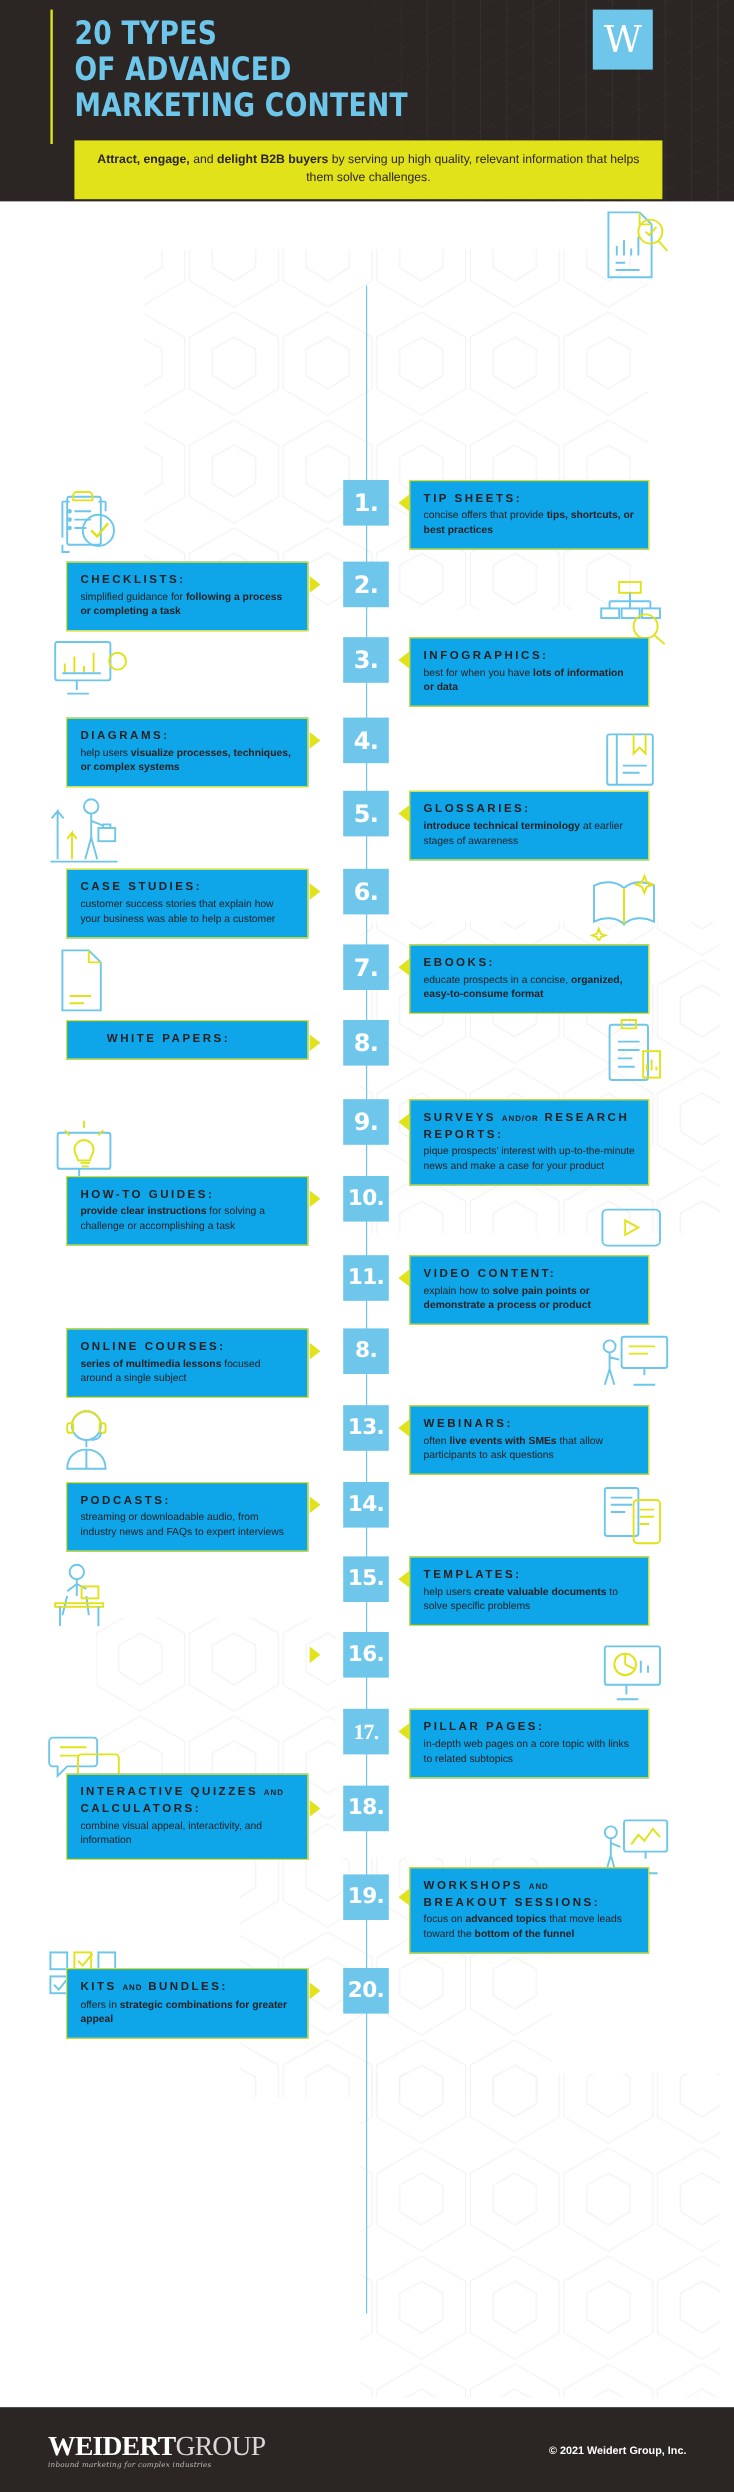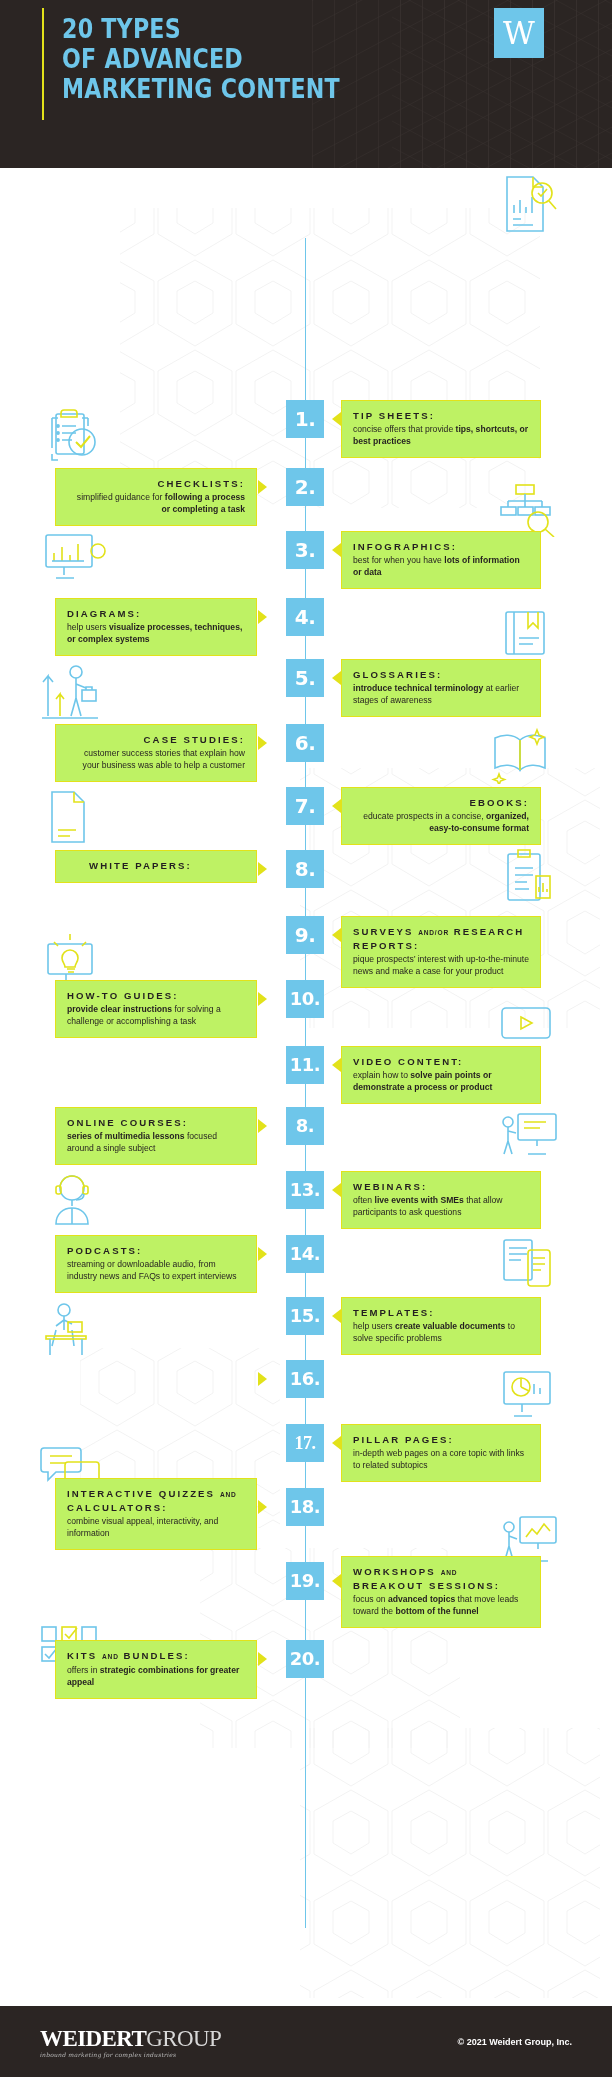--- a/index.html
+++ b/index.html
@@ -110,21 +110,21 @@
     line-height: 38px;
     text-align: center;
     letter-spacing: -.5px;
   }
   .num.wide { font-size: 18px; }
 
   
   .card {
     position: absolute;
     border: 1px solid #e2e21a;
-    background: #bef264;
+    background: #0ea5e9;
     padding: 8px 11px 9px;
   }
   .card.right { left: 341px; width: 200px; }
   .card.left  { left: 55px;  width: 202px; }
 
   .card .title {
     font-family: "Liberation Sans", sans-serif;
     font-weight: bold;
     font-size: 9.6px;
     letter-spacing: 2.1px;
@@ -216,20 +216,23 @@
     <rect x="0" y="0" width="300" height="168" fill="url(#hgrid)"></rect>
     <rect x="80" y="0" width="220" height="168" fill="url(#hgrid2)"></rect>
   </svg>
 
   <div class="header-accent-line"></div>
 
   <div class="header-title"><span>20 TYPES</span><br><span>OF ADVANCED</span><br><span>MARKETING CONTENT</span></div>
 
   <div class="logo-box"><span>W</span></div>
 
+  <div class="subhead">
+    <b>Attract, engage,</b><span> and </span><b>delight B2B buyers</b><span> by serving up high quality, relevant information that helps them solve challenges.</span>
+  </div>
 </div>
 
 <div class="canvas">
 
   <svg class="hex-bg" viewBox="0 0 612 1838" preserveAspectRatio="none">
     <defs>
       <pattern id="hexp" width="78" height="90" patternUnits="userSpaceOnUse">
         <g fill="none" stroke="#e8e8e8" stroke-width="1">
           <polygon points="39,2 76,23 76,66 39,88 2,66 2,23"></polygon>
           <polygon points="39,23 57,33 57,55 39,66 21,55 21,33"></polygon>
@@ -445,46 +448,46 @@
   <div class="tri to-right" style="top:1268px;"></div>
   <div class="tri to-left" style="top:1332px;"></div>
   <div class="tri to-right" style="top:1406px;"></div>
   <div class="tri to-left" style="top:1484px;"></div>
 
   <div class="card right" style="top:232px;">
     <div class="title">TIP SHEETS:</div>
     <div class="desc">concise offers that provide <b>tips, shortcuts, or best practices</b></div>
   </div>
 
-  <div class="card left" style="top:300px;text-align:right;">
+  <div class="card left" style="top:300px;">
     <div class="title">CHECKLISTS:</div>
     <div class="desc">simplified guidance for <b>following a process or completing a task</b></div>
   </div>
 
   <div class="card right" style="top:363px;">
     <div class="title">INFOGRAPHICS:</div>
     <div class="desc">best for when you have <b>lots of information or data</b></div>
   </div>
 
   <div class="card left" style="top:430px;">
     <div class="title">DIAGRAMS:</div>
     <div class="desc">help users <b>visualize processes, techniques, or complex systems</b></div>
   </div>
 
   <div class="card right" style="top:491px;">
     <div class="title">GLOSSARIES:</div>
     <div class="desc"><b>introduce technical terminology</b> at earlier stages of awareness</div>
   </div>
 
-  <div class="card left" style="top:556px;text-align:right;">
+  <div class="card left" style="top:556px;">
     <div class="title">CASE STUDIES:</div>
     <div class="desc">customer success stories that explain how your business was able to help a customer</div>
   </div>
 
-  <div class="card right" style="top:619px;text-align:right;">
+  <div class="card right" style="top:619px;">
     <div class="title">EBOOKS:</div>
     <div class="desc">educate prospects in a concise, <b>organized, easy-to-consume format</b></div>
   </div>
 
   <div class="card left" style="top:682px;padding-left:33px;">
     <div class="title">WHITE PAPERS:</div>
   </div>
 
   <div class="card right" style="top:748px;">
     <div class="title">SURVEYS <span class="sm">AND/OR</span> RESEARCH REPORTS:</div>

